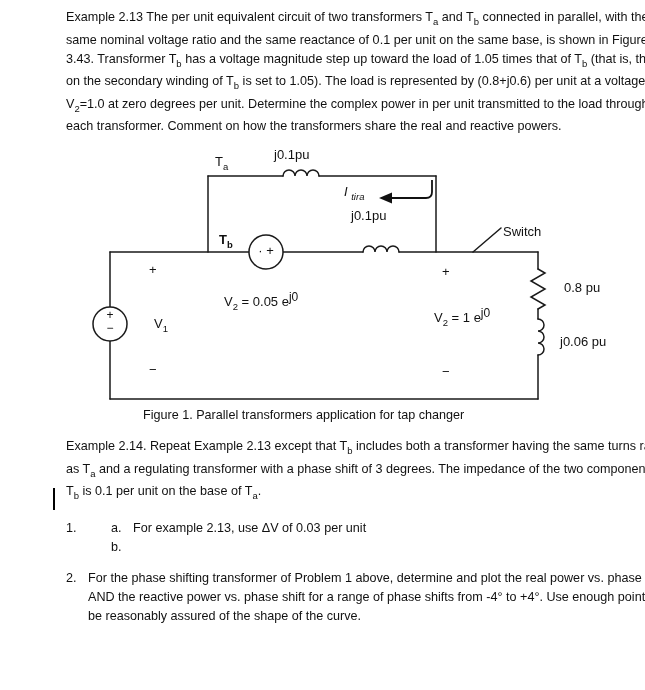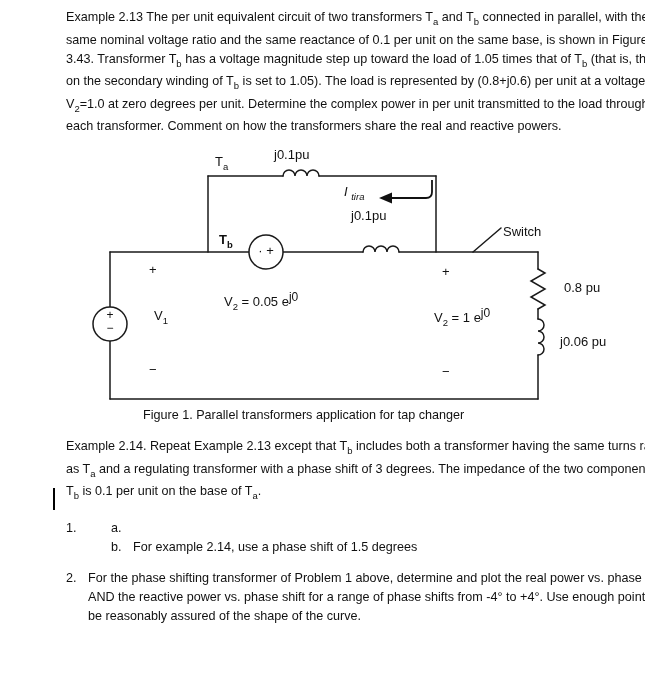--- a/index.html
+++ b/index.html
@@ -56,21 +56,21 @@
 
     <div class="lbl" style="left:167px; top:10px;"><span>T</span><sub>a</sub></div>
     <div class="lbl" style="left:226px; top:3px;">j0.1pu</div>
     <div class="lbl ital" style="left:296px; top:40px;"><span>I </span><sub>tira</sub></div>
     <div class="lbl" style="left:303px; top:64px;">j0.1pu</div>
     <div class="lbl" style="left:171px; top:88px;font-weight:bold;"><span>T</span><sub>b</sub></div>
     <div class="lbl" style="left:201px; top:99px; width:34px; text-align:center;">· +</div>
     <div class="lbl" style="left:455px; top:80px;">Switch</div>
     <div class="lbl" style="left:101px; top:118px;">+</div>
     <div class="lbl" style="left:176px; top:146px;"><span>V</span><sub>2</sub><span> = 0.05 e</span><sup>j0</sup></div>
-    <div class="lbl" style="left:106px; top:164px;"><span>V</span><sub>1</sub></div>
+    <div class="lbl" style="left:106px; top:172px;"><span>V</span><sub>1</sub></div>
     <div class="lbl" style="left:54px; top:164px; width:16px; text-align:center; font-size:12px;">+</div>
     <div class="lbl" style="left:54px; top:177px; width:16px; text-align:center; font-size:12px;">−</div>
     <div class="lbl" style="left:394px; top:120px;">+</div>
     <div class="lbl" style="left:386px; top:162px;"><span>V</span><sub>2</sub><span> = 1 e</span><sup>j0</sup></div>
     <div class="lbl" style="left:394px; top:220px;">−</div>
     <div class="lbl" style="left:101px; top:218px;">−</div>
     <div class="lbl" style="left:516px; top:136px;">0.8 pu</div>
     <div class="lbl" style="left:512px; top:190px;">j0.06 pu</div>
   </div>
 
@@ -78,24 +78,24 @@
 
   <p class="para para-214"><span>Example 2.14.  Repeat Example 2.13 except that T</span><sub>b</sub><span> includes both a transformer having the same turns ratio as T</span><sub>a</sub><span> and a regulating transformer with a phase shift of 3 degrees.  The impedance of the two components of T</span><sub>b</sub><span> is 0.1 per unit on the base of T</span><sub>a</sub><span>.</span></p>
 
   <div class="changebar"></div>
 
   <div class="item">
     <span class="marker">1.</span>
     <div class="icol">
       <div class="sub-item">
         <span class="marker">a.</span>
+        <div>For example 2.13, use ΔV of 0.03 per unit</div>
       </div>
       <div class="sub-item">
         <span class="marker">b.</span>
-        <div>For example 2.14, use a phase shift of 1.5 degrees</div>
       </div>
     </div>
   </div>
 
   <div class="item item-2">
     <span class="marker">2.</span>
     <div class="icol">For the phase shifting transformer of Problem 1 above, determine and plot the real power vs. phase shift AND the reactive power vs. phase shift for a range of phase shifts from -4° to +4°. Use enough points to be reasonably assured of the shape of the curve.</div>
   </div>
 
 </div>

